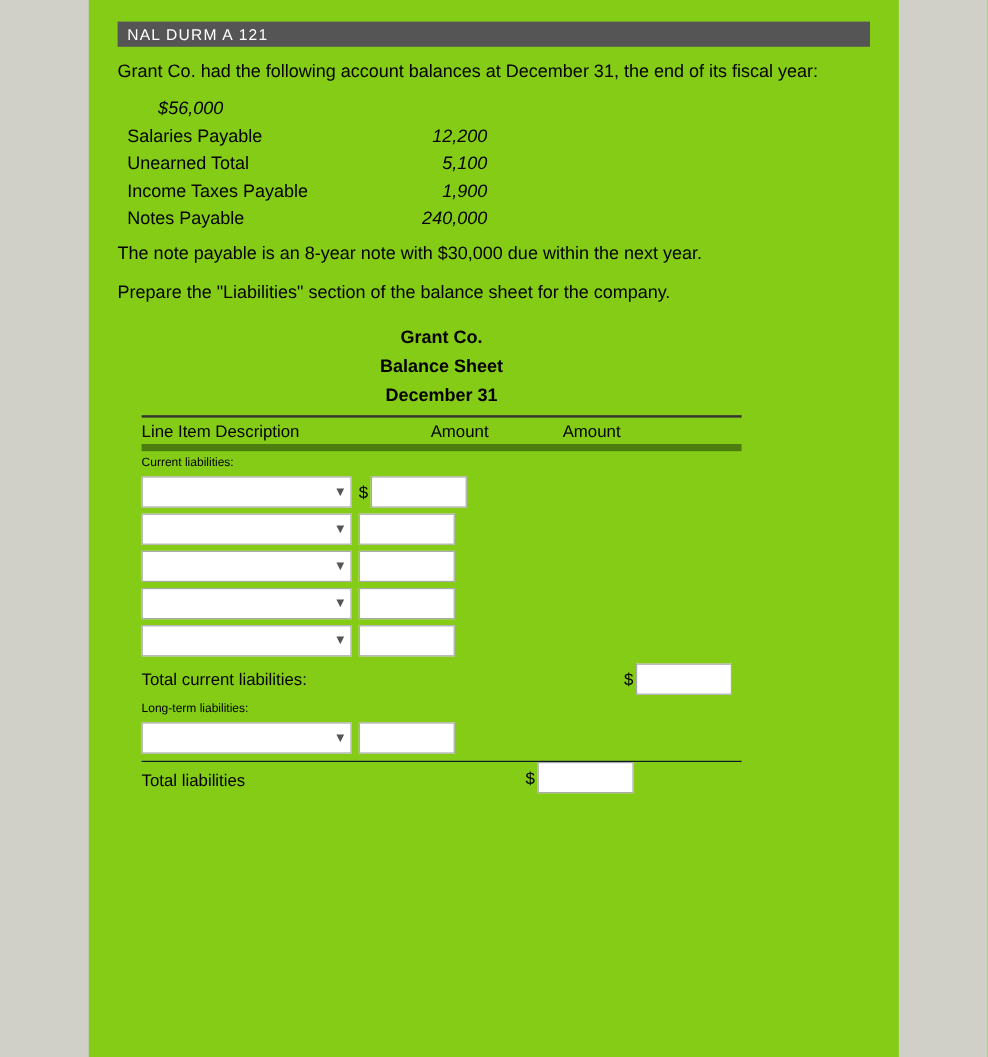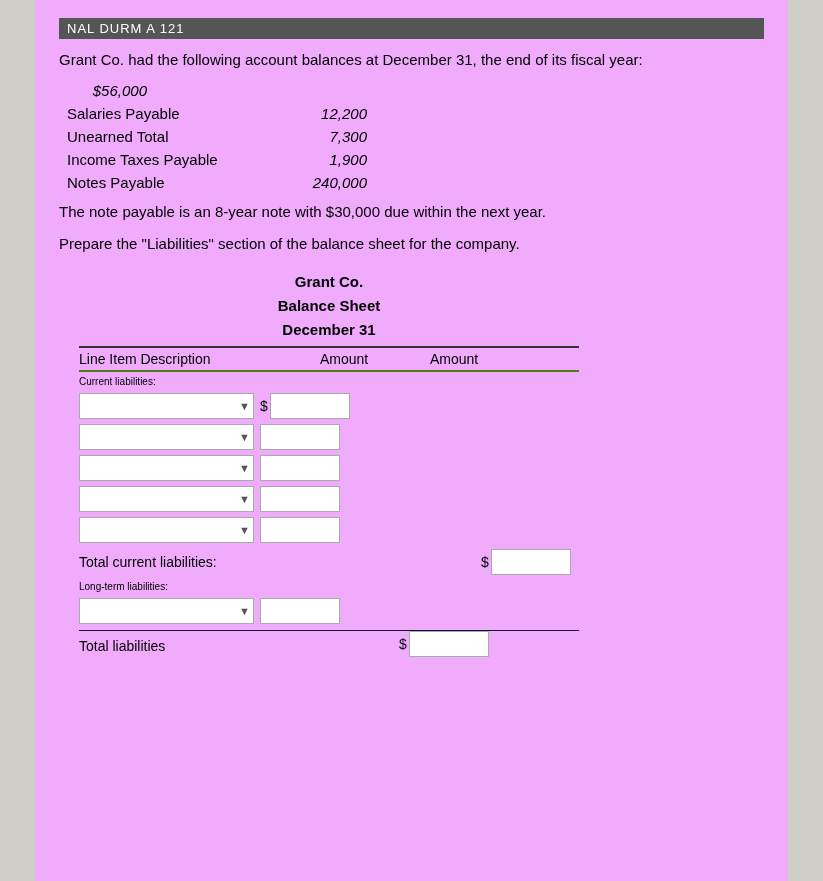--- a/index.html
+++ b/index.html
@@ -5,23 +5,23 @@
     * { box-sizing: border-box; margin: 0; padding: 0; }
     body {
       font-family: Arial, sans-serif;
       font-size: 15px;
       background: #d0cfc8;
       width: 823px;
       min-height: 881px;
       padding: 0;
     }
     .page {
-      background: #f0abfc;
+      background: #84cc16;
       margin: 0 auto;
-      width: 753px;
+      width: 675px;
       min-height: 881px;
       padding: 18px 24px 24px 24px;
     }
     .header-bar {
       background: #555;
       color: #fff;
       font-size: 13px;
       padding: 3px 8px;
       margin-bottom: 10px;
       letter-spacing: 1px;
@@ -68,21 +68,21 @@
       text-align: center;
       font-weight: bold;
       font-size: 15px;
       line-height: 1.6;
       margin-bottom: 4px;
     }
     .bs-header-row {
       display: flex;
       align-items: flex-start;
       border-top: 2px solid #333;
-      border-bottom: 2px solid #4d7c0f;
+      border-bottom: 6px solid #4d7c0f;
       padding: 3px 0;
       margin-bottom: 4px;
     }
     .bs-col-desc {
       width: 210px;
       font-size: 14px;
       font-weight: normal;
     }
     .bs-col-amt1 {
       width: 110px;
@@ -199,21 +199,21 @@
 
   <div class="account-row">
       <span class="account-value">$56,000</span>
     </div>
       <div class="account-row">
       <span class="account-name">Salaries Payable</span>
       <span class="account-value">12,200</span>
     </div>
       <div class="account-row">
       <span class="account-name">Unearned Total</span>
-      <span class="account-value">7,300</span>
+      <span class="account-value">5,100</span>
     </div>
       <div class="account-row">
       <span class="account-name">Income Taxes Payable</span>
       <span class="account-value">1,900</span>
     </div>
       <div class="account-row">
       <span class="account-name">Notes Payable</span>
       <span class="account-value">240,000</span>
     </div>
     </div>

